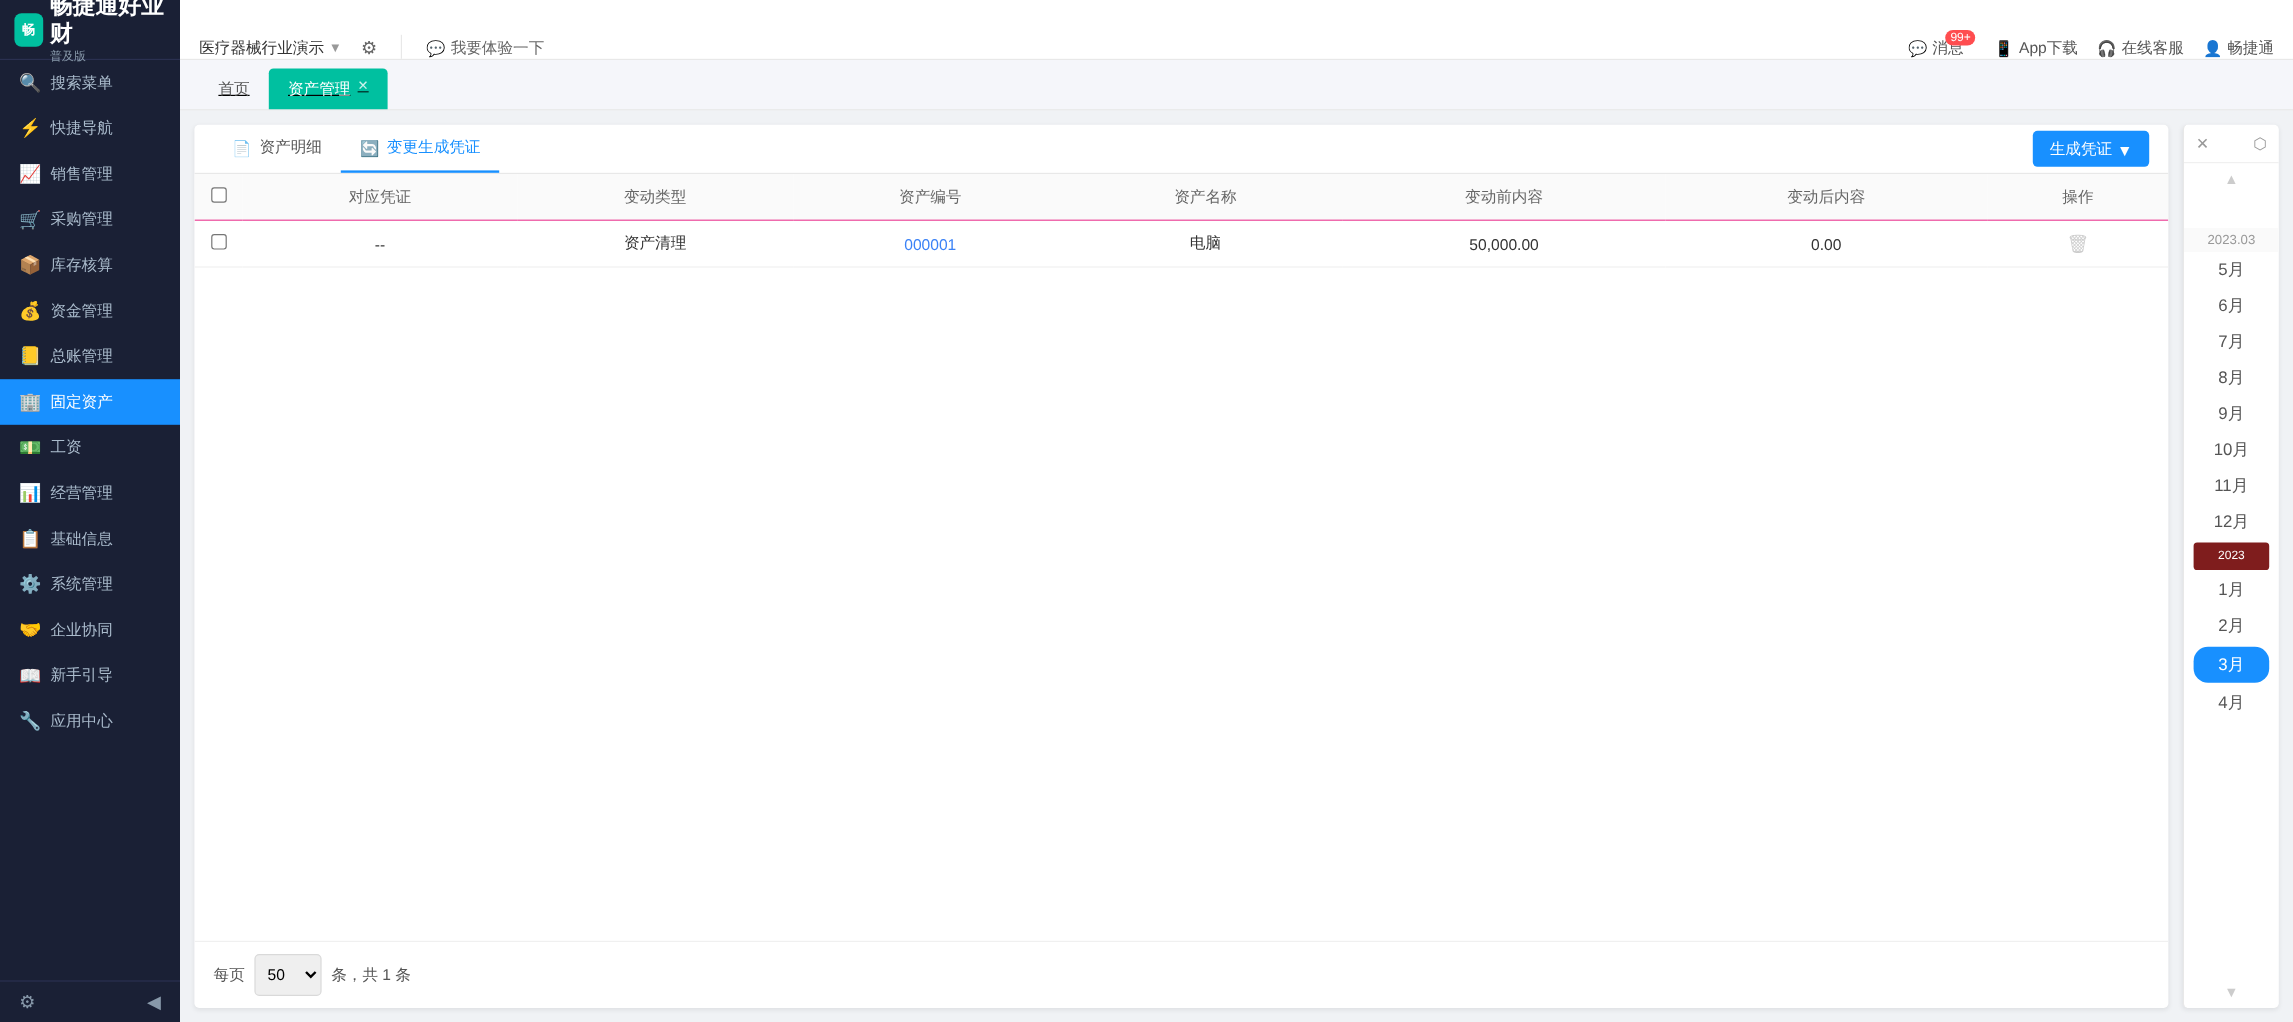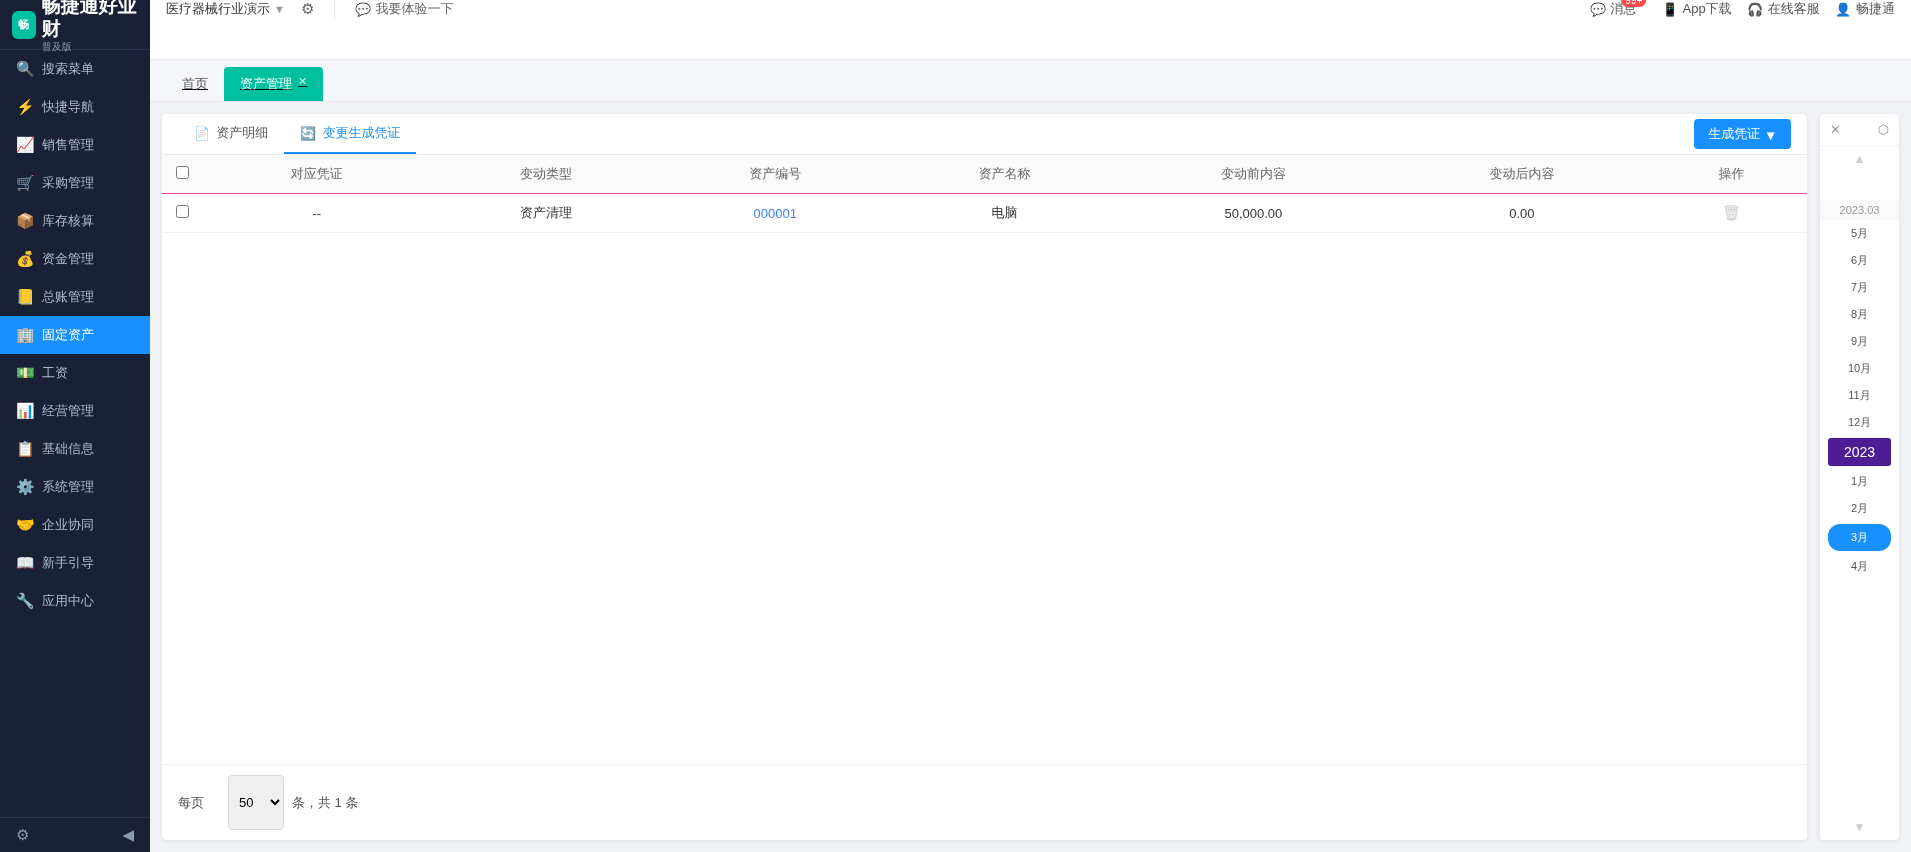--- a/index.html
+++ b/index.html
@@ -53,23 +53,23 @@
     .main-wrapper {
       flex: 1;
       display: flex;
       flex-direction: column;
       height: 100%;
       overflow: hidden;
     }
 
     
     .topbar {
-      height: 60px;
+      height: 50px;
       background: white;
-      display: flex; align-items: flex-start;
+      display: flex; align-items: flex-end;
       padding: 0 16px; gap: 12px;
       border-bottom: 1px solid #e8e8e8;
       flex-shrink: 0;
     }
     .topbar-company {
       display: flex; align-items: center; gap: 4px;
       font-size: 13px; color: #333; cursor: pointer;
     }
     .topbar-company .arrow { color: #999; font-size: 11px; }
     .topbar-gear { color: #666; cursor: pointer; font-size: 15px; margin-left: 4px; }
@@ -172,21 +172,21 @@
     
     .pagination {
       padding: 10px 16px;
       display: flex; align-items: center; gap: 8px;
       border-top: 1px solid #f0f0f0;
       font-size: 13px; color: #555;
       flex-shrink: 0;
     }
     .per-page-select {
       border: 1px solid #d9d9d9; border-radius: 4px;
-      padding: 18px 6px; font-size: 13px; cursor: pointer; margin-left: 16px;
+      padding: 8px 6px; font-size: 13px; cursor: pointer;
     }
 
     
     .timeline-panel {
       width: 80px;
       background: white;
       border-left: 1px solid #e8e8e8;
       display: flex;
       flex-direction: column;
       overflow: hidden;
@@ -202,29 +202,29 @@
       border-bottom: 1px solid #f0f0f0;
       font-size: 12px; color: #999;
     }
     .timeline-year-label {
       font-size: 11px; color: #999; text-align: center;
       padding: 4px 0; background: #fafafa;
     }
     .timeline-scroll { flex: 1; overflow-y: auto; margin-top: 28px; }
     .timeline-scroll::-webkit-scrollbar { width: 3px; }
     .timeline-item {
-      text-align: center; padding: 6px 4px; font-size: 11px; color: #555; cursor: pointer;
+      text-align: center; padding: 6px 4px; font-size: 14px; color: #555; cursor: pointer;
     }
     .timeline-item.active {
       background: #1890ff; color: white; border-radius: 12px; margin: 2px 8px;
     }
     .timeline-item.year-tag {
-      background: #4c1d95; color: white;
+      background: #7f1d1d; color: white;
       border-radius: 3px; margin: 2px 8px;
-      font-size: 14px;
+      font-size: 10px;
     }
     .timeline-arrow-up, .timeline-arrow-down {
       text-align: center; padding: 6px; color: #ccc; cursor: pointer; font-size: 12px;
     }
   </style>
 </head>
 <body>
 
 <div class="sidebar">
   <div class="sidebar-logo">

